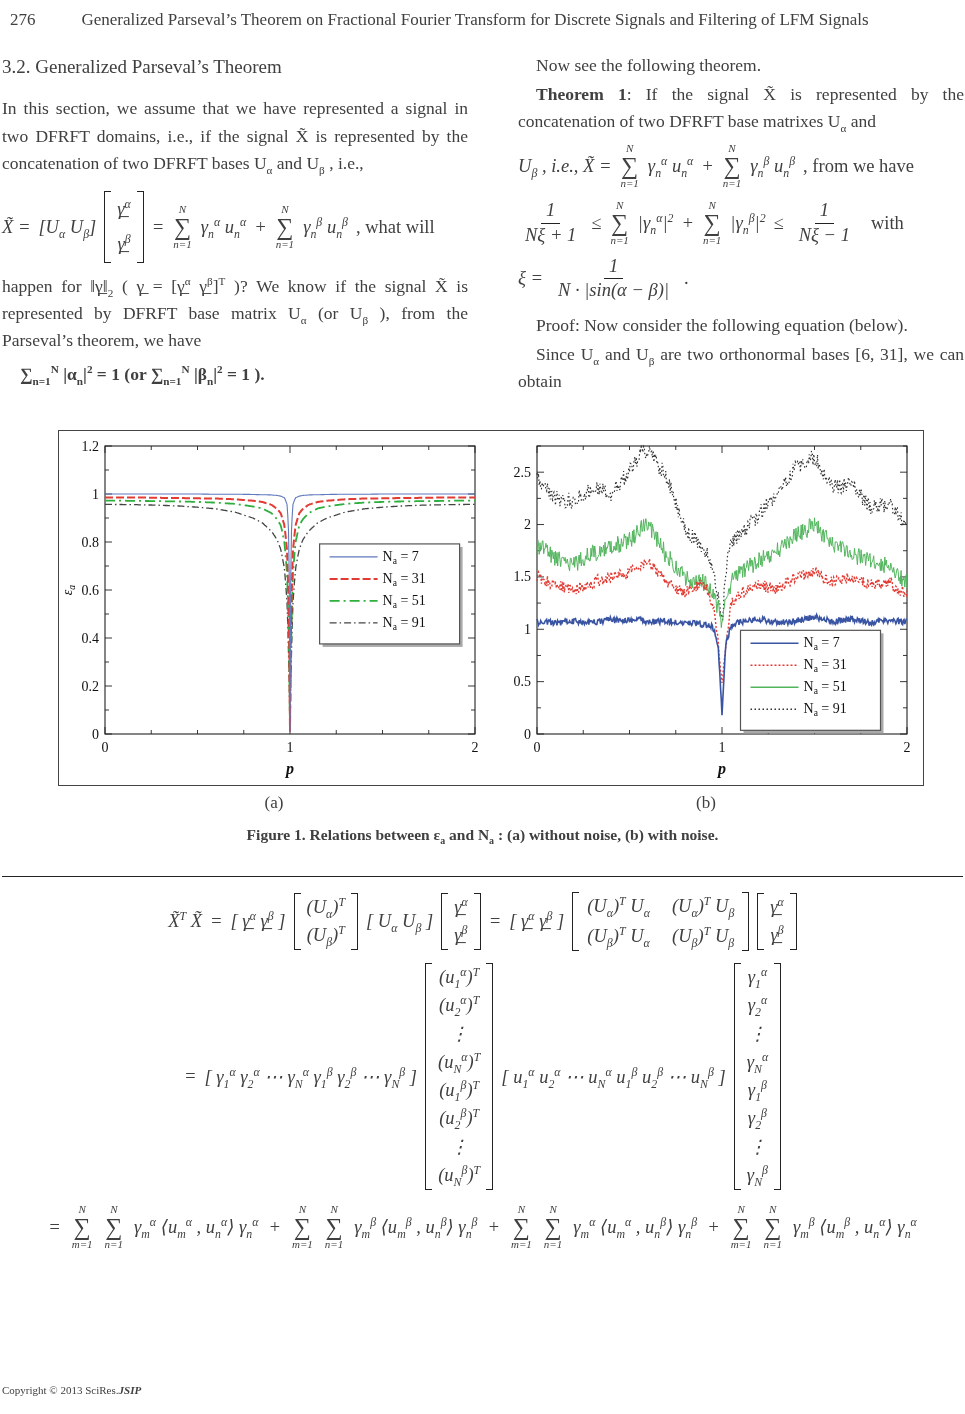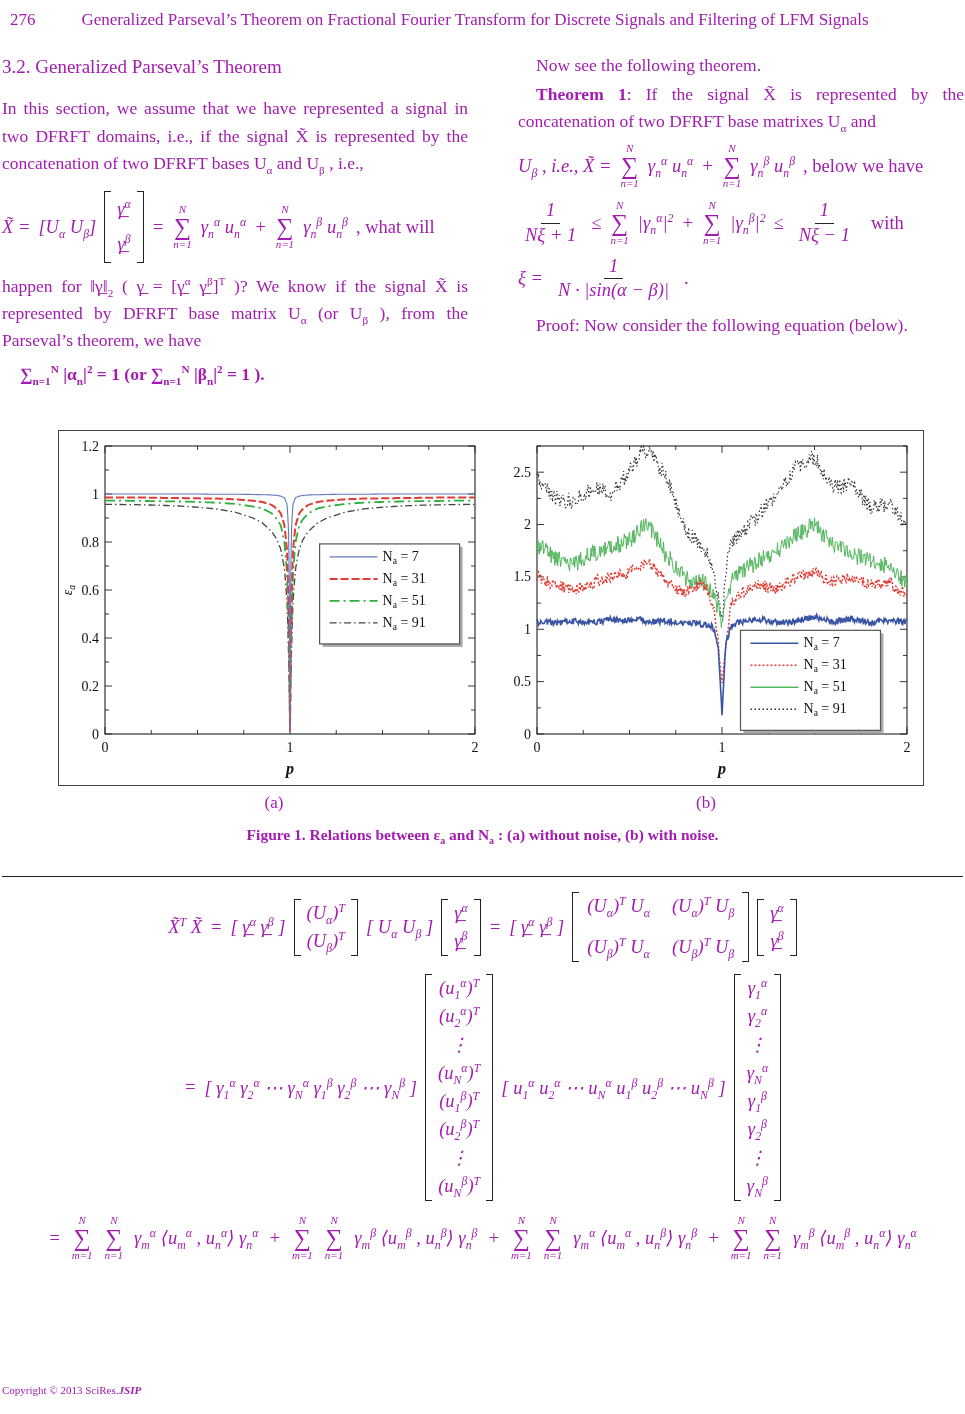--- a/index.html
+++ b/index.html
@@ -1,17 +1,17 @@
 <!DOCTYPE html>
 <html><head>
 <meta charset="utf-8">
 <style>
   html,body{margin:0;padding:0;background:#888;}
   .page{position:relative;width:965px;height:1414px;background:#ffffff;
-        font-family:"Liberation Serif","DejaVu Serif",serif;color:#a21caf;overflow:hidden;}
+        font-family:"Liberation Serif","DejaVu Serif",serif;color:#404040;overflow:hidden;}
   
   .hdr{position:absolute;top:10px;left:10px;right:10px;display:flex;gap:46px;
        font-size:17px;}
   
   .col{position:absolute;top:52px;font-size:17.5px;line-height:1.55;text-align:justify;}
   .col-left{left:2px;width:466px;}
   .col-right{left:518px;width:446px;}
   h2.sec{font-size:19px;margin:0 0 14px 0;font-weight:normal;}
   p.body{margin:0 0 2px 0;}
   .math i, .mtx{font-style:italic;}
@@ -30,21 +30,21 @@
         vertical-align:middle;margin:0 2px;}
   .frac .fnum{padding:0 5px;border-bottom:1.4px solid #222;}
   .frac .fden{padding:0 5px;}
   .vec{display:inline-flex;align-items:stretch;}
   .vbr{width:6px;}
   .vbr.vl{border-left:1.7px solid #222;border-top:1.7px solid #222;border-bottom:1.7px solid #222;margin-right:4px;}
   .vbr.vr{border-right:1.7px solid #222;border-top:1.7px solid #222;border-bottom:1.7px solid #222;margin-left:4px;}
   .vbody{display:flex;flex-direction:column;align-items:center;justify-content:space-between;
          gap:7px;padding:4px 2px;}
   .vbody .vrow{white-space:nowrap;}
-  .mbody{display:grid;grid-template-columns:auto auto;gap:20px 22px;padding:4px 4px;
+  .mbody{display:grid;grid-template-columns:auto auto;gap:9px 22px;padding:4px 4px;
          align-items:center;justify-items:center;}
   
   .figbox{position:absolute;left:58px;top:430px;width:864px;height:354px;
           border:1.2px solid #444;background:#fff;display:flex;}
   .chartwrap{width:50%;height:100%;}
   .sublabels{position:absolute;top:793px;left:58px;width:864px;display:flex;font-size:17px;}
   .sublabels span{width:50%;text-align:center;}
   .figcap{position:absolute;top:826px;left:0;width:965px;text-align:center;
           font-weight:bold;font-size:15.5px;}
   .rule{position:absolute;top:876px;left:2px;width:961px;border-top:1.4px solid #222;}
@@ -120,21 +120,21 @@
           <span class="sum-bot">n=1</span>
         </span>
       <span class="mtx">γ<sub>n</sub><sup>α</sup> u<sub>n</sub><sup>α</sup></span>
       <span class="mtx">+</span>
       <span class="sum">
           <span class="sum-top">N</span>
           <span class="sum-sym">∑</span>
           <span class="sum-bot">n=1</span>
         </span>
       <span class="mtx">γ<sub>n</sub><sup>β</sup> u<sub>n</sub><sup>β</sup></span>
-      <span style="font-style:normal">, below we have</span>
+      <span style="font-style:normal">, from we have</span>
     </div>
 
     <div class="eqline" style="margin:10px 0 6px 0;">
       <span class="frac">
           <span class="fnum">1</span>
           <span class="fden">Nξ + 1</span>
         </span>
       <span class="mtx">≤</span>
       <span class="sum">
           <span class="sum-top">N</span>
@@ -161,20 +161,23 @@
       <span class="mtx">ξ =</span>
       <span class="frac">
           <span class="fnum">1</span>
           <span class="fden">N · |sin(α − β)|</span>
         </span>
       <span style="font-style:normal">.</span>
     </div>
 
     <p class="body" style="text-indent:18px;">
       <span>Proof: Now consider the following equation (below).</span>
+    </p>
+    <p class="body math" style="text-indent:18px;">
+      <span>Since  U<sub>α</sub>  and  U<sub>β</sub>  are two orthonormal bases [6, 31], we can obtain</span>
     </p>
   </div>
 
   <div class="figbox">
     <div class="chartwrap"><svg viewBox="0 0 432 352" width="100%" height="100%">
           <rect x="46" y="14" width="370" height="288" fill="#fff" stroke="#222" stroke-width="1.1"></rect>
           <line x1="46" y1="302" x2="46" y2="295" stroke="#222" stroke-width="0.9"></line>
           <line x1="46" y1="14" x2="46" y2="21" stroke="#222" stroke-width="0.9"></line>
           <line x1="92.25" y1="302" x2="92.25" y2="298" stroke="#222" stroke-width="0.9"></line>
           <line x1="92.25" y1="14" x2="92.25" y2="18" stroke="#222" stroke-width="0.9"></line>

